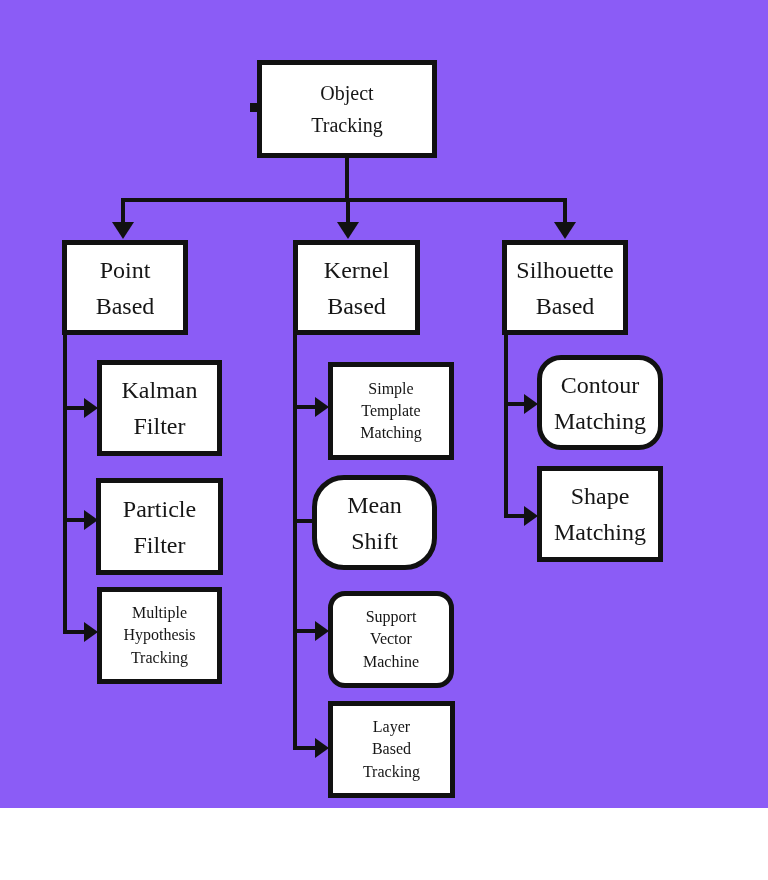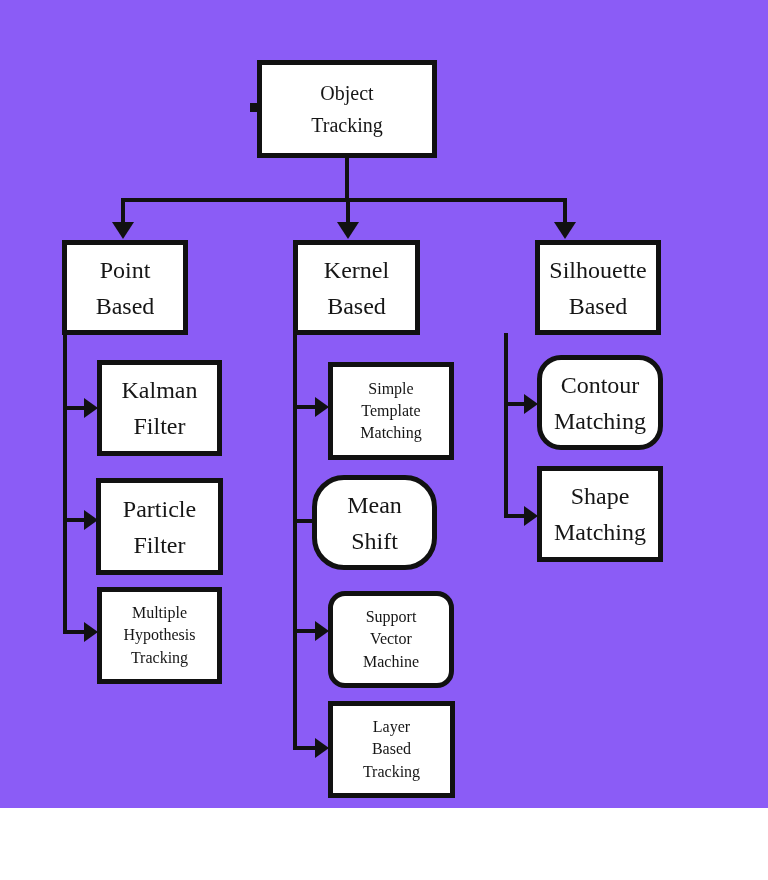--- a/index.html
+++ b/index.html
@@ -106,21 +106,21 @@
   </div>
 
   <div class="node md" style="left:62px; top:240px; width:126px; height:95px;">
     <span class="label">Point
 Based</span>
   </div>
   <div class="node md" style="left:293px; top:240px; width:127px; height:95px;">
     <span class="label">Kernel
 Based</span>
   </div>
-  <div class="node md" style="left:502px; top:240px; width:126px; height:95px;margin-left:33px;">
+  <div class="node md" style="left:502px; top:240px; width:126px; height:95px;">
     <span class="label">Silhouette
 Based</span>
   </div>
 
   <div class="node md" style="left:97px; top:360px; width:125px; height:96px;">
     <span class="label">Kalman
 Filter</span>
   </div>
   <div class="node md" style="left:96px; top:478px; width:127px; height:97px;">
     <span class="label">Particle

